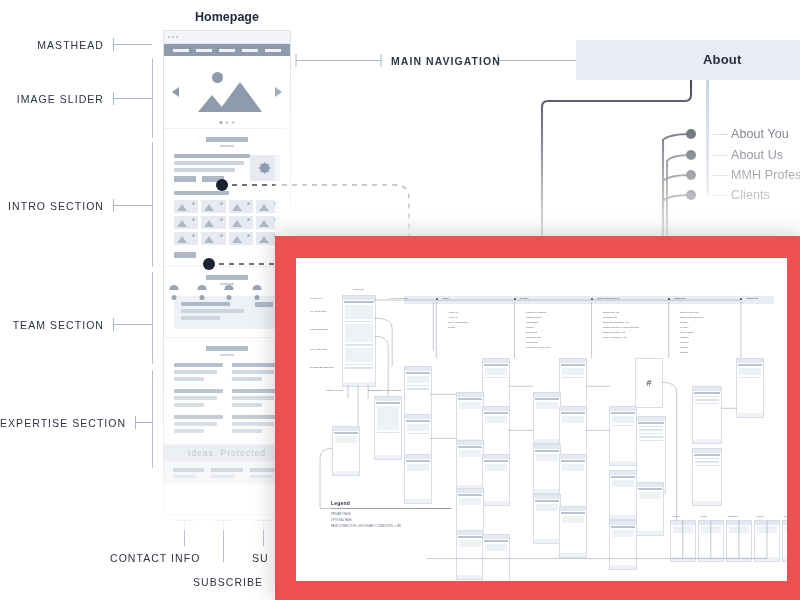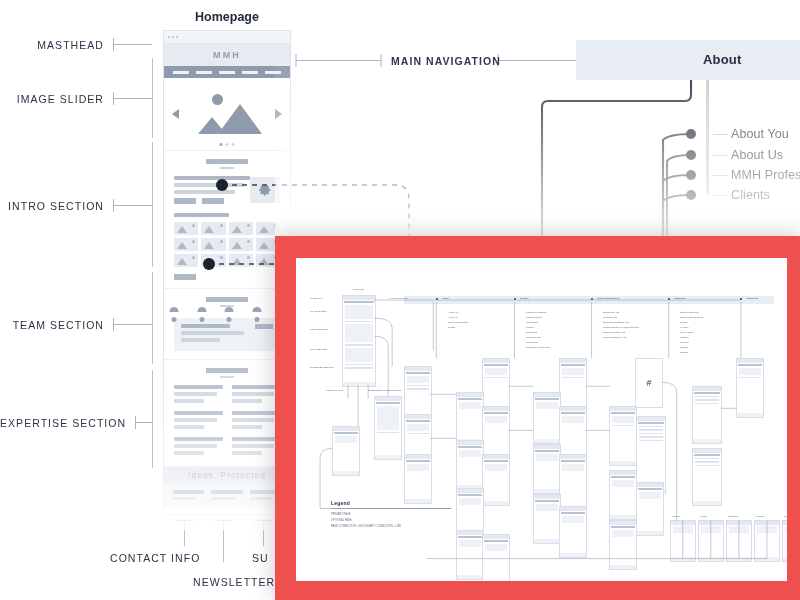--- a/index.html
+++ b/index.html
@@ -184,21 +184,20 @@
   <div style="position:absolute;left:163px;top:10px;width:128px;text-align:center;font-size:12.5px;font-weight:700;color:#222a3c;">Homepage</div>
 
   <div class="wire">
 
     <div class="wire-chrome">
       <span class="dot3"></span>
       <span class="dot3"></span>
       <span class="dot3"></span>
     </div>
 
-    <div class="wire-title">MMH</div>
 
     <div class="wire-nav">
       <i></i>
       <i></i>
       <i></i>
       <i></i>
       <i></i>
     </div>
 
     <div class="slider">
@@ -344,21 +343,21 @@
   <div class="callout" style="left:176px;top:520px;">
     <span class="htick" style="left:0;top:0;"></span>
     <span class="vtick" style="left:8px;top:0;height:26px;"></span>
   </div>
   <div class="clabel" style="left:110px;top:552px;">CONTACT INFO</div>
 
   <div class="callout" style="left:215px;top:520px;">
     <span class="htick" style="left:0;top:0;"></span>
     <span class="vtick" style="left:8px;top:0;height:42px;"></span>
   </div>
-  <div class="clabel" style="left:193px;top:576px;">NEWSLETTER</div>
+  <div class="clabel" style="left:193px;top:576px;">SUBSCRIBE</div>
 
   <div class="callout" style="left:255px;top:520px;">
     <span class="htick" style="left:0;top:0;"></span>
     <span class="vtick" style="left:8px;top:0;height:26px;"></span>
   </div>
   <div class="clabel" style="left:252px;top:552px;">SU</div>
 
   <svg class="lines" viewBox="0 0 800 600">
 
     <line x1="293" y1="60" x2="293" y2="60" stroke="#a9b4c6" stroke-width="1"></line>

